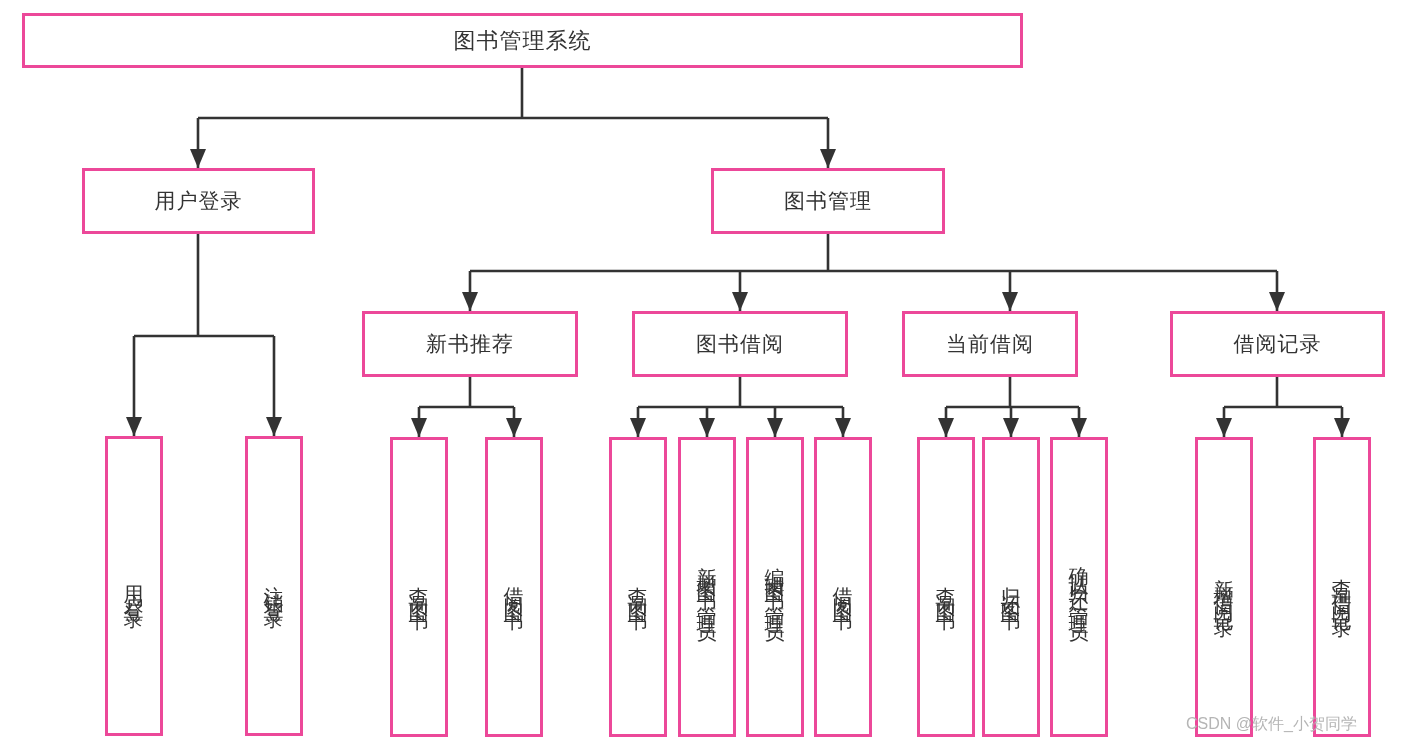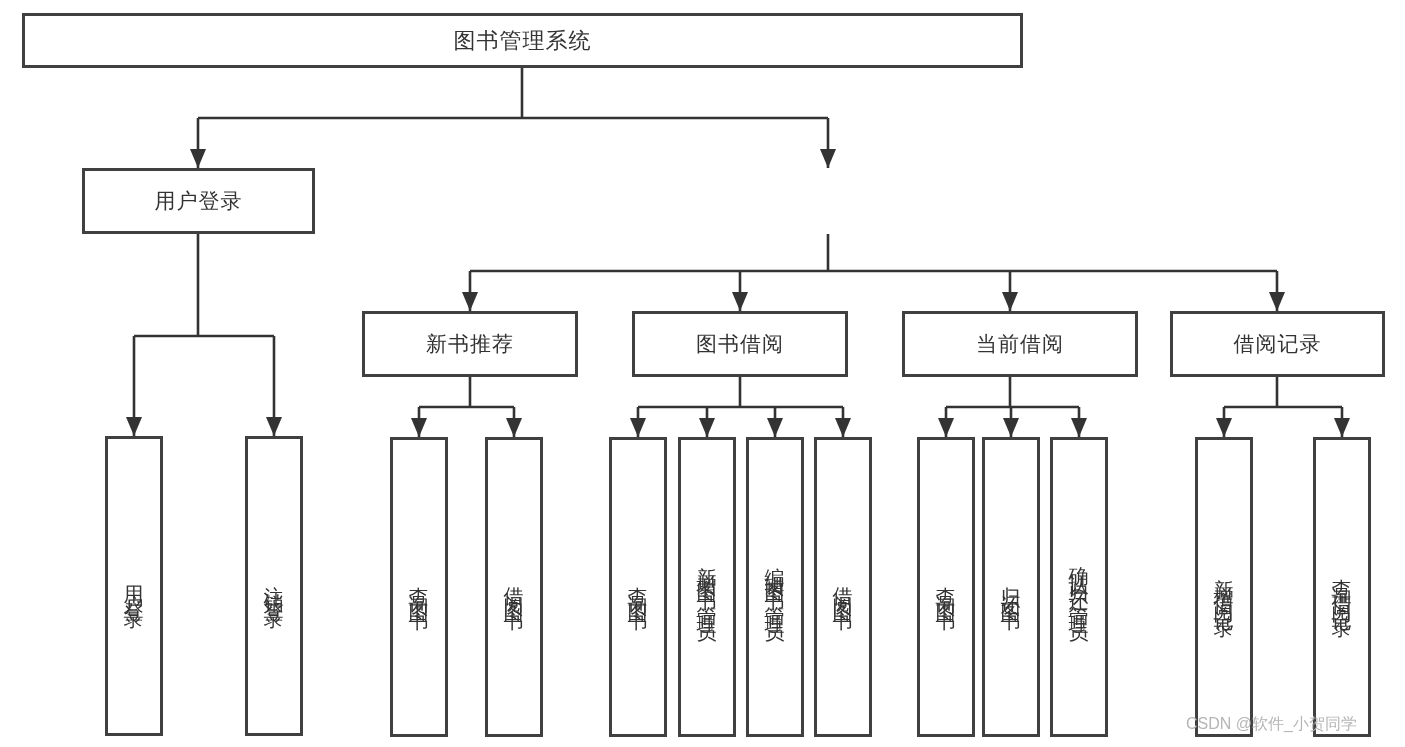--- a/index.html
+++ b/index.html
@@ -1,19 +1,19 @@
 <!DOCTYPE html>
 <html><head>
 <meta charset="utf-8">
 <style>
   html,body{margin:0;padding:0;background:#fff;}
   .stage{position:relative;width:1405px;height:747px;background:#ffffff;
          font-family:"Liberation Sans",sans-serif;color:#333;overflow:hidden;}
   svg.connectors{position:absolute;left:0;top:0;width:1405px;height:747px;}
-  .box{position:absolute;box-sizing:border-box;border:3px solid #404040;background:#ffffff;
+  .box{position:absolute;box-sizing:border-box;border:3px solid #ec4899;background:#ffffff;
        display:flex;align-items:center;justify-content:center;text-align:center;
        font-size:21px;color:#333333;z-index:2;}
   .lvl1{font-size:22px;letter-spacing:1px;}
   .lvl2,.lvl3{font-size:21px;letter-spacing:1px;}
   .leaf{width:58px;height:300px;writing-mode:vertical-rl;text-orientation:mixed;
         font-size:20px;letter-spacing:8px;line-height:1.0;}
   .watermark{position:absolute;left:1186px;top:714px;z-index:3;
              color:#b5b5b5;font-size:16px;white-space:nowrap;}
 </style>
 </head>
@@ -57,24 +57,25 @@
       <polygon points="1003,418 1019,418 1011,437"></polygon>
       <polygon points="1071,418 1087,418 1079,437"></polygon>
       <polygon points="1216,418 1232,418 1224,437"></polygon>
       <polygon points="1334,418 1350,418 1342,437"></polygon>
     </g>
   </svg>
 
   <div class="box lvl1" style="left:22px;top:13px;width:1001px;height:55px">图书管理系统</div>
 
   <div class="box lvl2" style="left:82px;top:168px;width:233px;height:66px">用户登录</div>
+  <div class="box lvl2" style="left:711px;top:168px;width:234px;height:66px">图书管理</div>
 
   <div class="box lvl3" style="left:362px;top:311px;width:216px;height:66px">新书推荐</div>
   <div class="box lvl3" style="left:632px;top:311px;width:216px;height:66px">图书借阅</div>
-  <div class="box lvl3" style="left:902px;top:311px;width:236px;height:66px">当前借阅</div>
+  <div class="box lvl3" style="left:902px;top:311px;width:176px;height:66px">当前借阅</div>
   <div class="box lvl3" style="left:1170px;top:311px;width:215px;height:66px">借阅记录</div>
 
   <div class="box leaf" style="left:105px;top:436px">用户登录</div>
   <div class="box leaf" style="left:245px;top:436px">注销登录</div>
 
   <div class="box leaf" style="left:390px;top:437px">查询图书</div>
   <div class="box leaf" style="left:485px;top:437px">借阅图书</div>
 
   <div class="box leaf" style="left:609px;top:437px">查询图书</div>
   <div class="box leaf" style="left:678px;top:437px">新增图书（管理员）</div>

